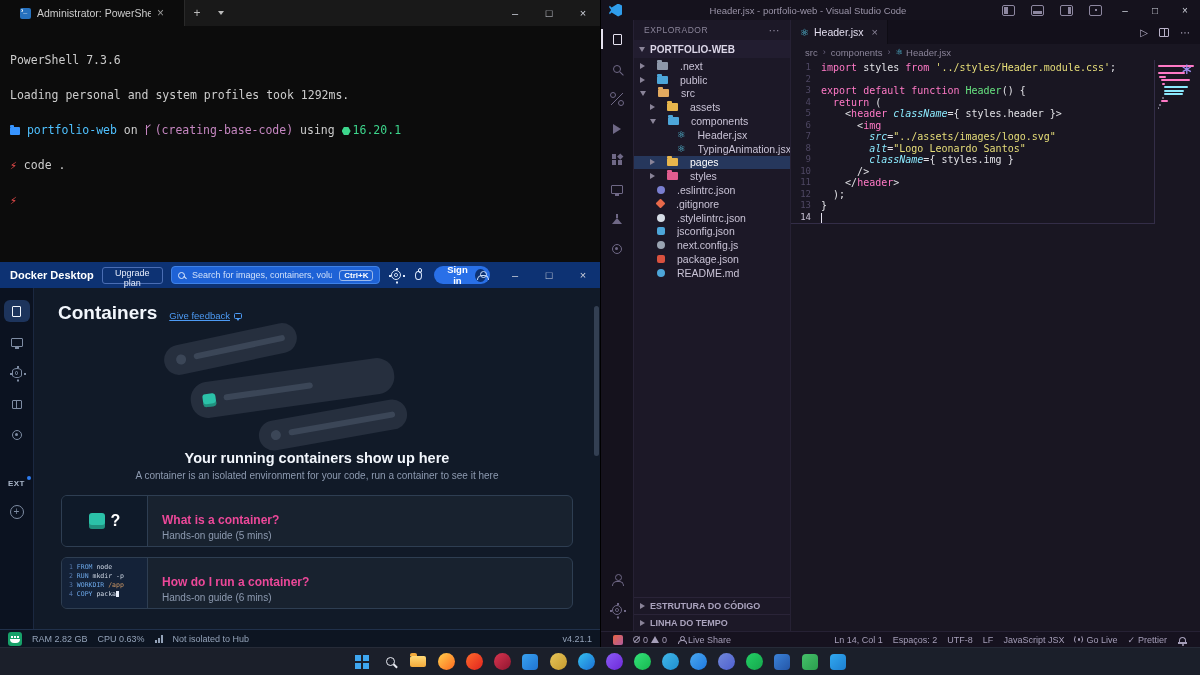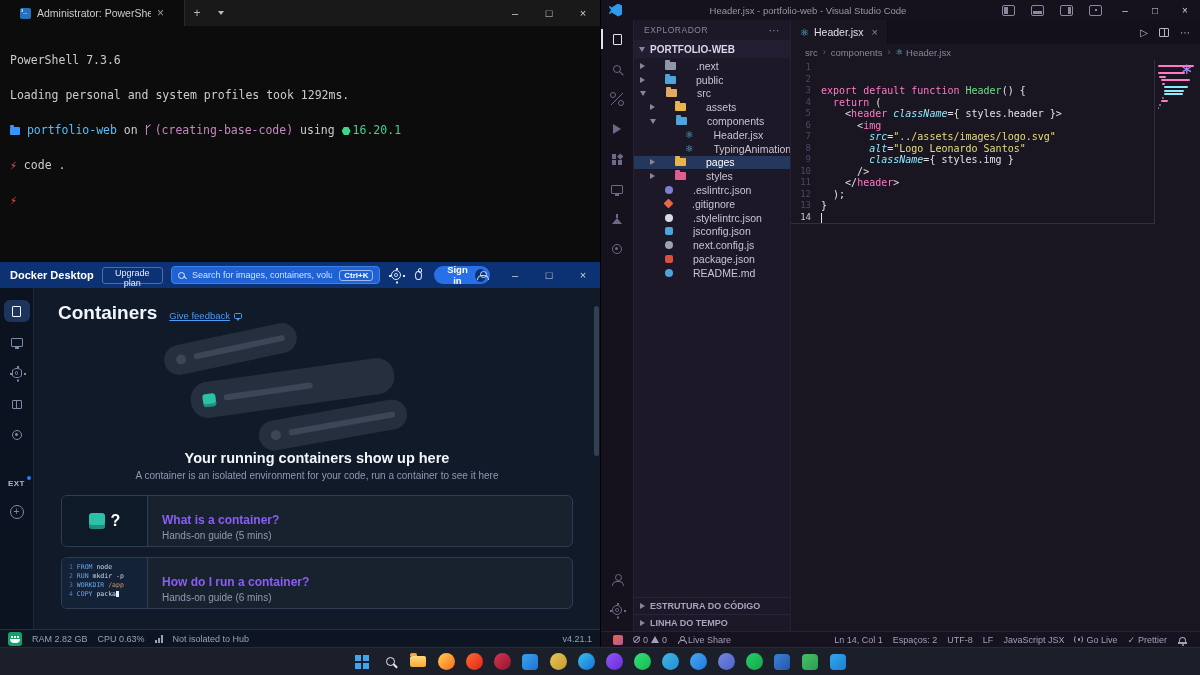--- a/index.html
+++ b/index.html
@@ -68,21 +68,21 @@
   .pill .dot{width:10px;height:10px;border-radius:50%;background:#3b4657;flex:none;}
   .pill .bar{height:6px;border-radius:3px;background:#3b4657;flex:1;}
   .pill .mini-cube{width:13px;height:13px;border-radius:3px;background:#2bc1a8;flex:none;box-shadow:inset 0 -3px 0 rgba(0,0,0,.25);}
   .dk-empty-title{text-align:center;font-size:14.5px;color:#f2f6fc;font-weight:bold;margin:10px 0 4px;}
   .dk-empty-sub{text-align:center;font-size:10px;color:#8d9ab0;margin:0 0 14px;}
   .dk-card{width:512px;margin:0 auto 10px;height:52px;background:#18222f;border:1px solid #2e3e52;border-radius:6px;display:flex;align-items:center;overflow:hidden;}
   .dk-card-left{width:86px;height:100%;background:#0f1a29;border-right:1px solid #2e3e52;display:flex;align-items:center;justify-content:center;gap:6px;flex:none;}
   .card-cube{width:16px;height:16px;border-radius:3px;background:#2bc1a8;box-shadow:inset 0 -4px 0 rgba(0,0,0,.25);}
   .card-q{color:#ffffff;font-size:16px;font-weight:bold;}
   .dk-card-text{padding-left:14px;}
-  .dk-card-text h3{font-size:12px;color:#8b5cf6;margin:12px 0 3px;font-weight:bold;}
+  .dk-card-text h3{font-size:12px;color:#ec4899;margin:12px 0 3px;font-weight:bold;}
   .dk-card-text p{font-size:10px;color:#8d9ab0;margin:0;}
   .mini-code{width:100%;height:100%;background:#142238;padding:5px 7px;font-family:"DejaVu Sans Mono",monospace;font-size:6.5px;line-height:9px;}
   .mc-num{color:#5577aa}.mc-kw{color:#6ca7e8}.mc-fg{color:#cdd6e4}.mc-org{color:#d19a66}
   .mc-cursor{display:inline-block;width:3px;height:6px;background:#e8eefc;vertical-align:-1px;}
   .dk-scrollbar{position:absolute;right:1px;top:12px;width:5px;height:310px;}
   .dk-scroll-thumb{width:5px;height:150px;background:#333f52;border-radius:3px;margin-top:6px;}
   .dk-statusbar{height:18px;background:#0d1522;border-top:1px solid #20304a;display:flex;align-items:center;gap:10px;padding:0 8px;font-size:9px;color:#93a2b8;flex:none;}
   .whale-tile{width:14px;height:14px;background:#17a express;background:#17a169;border-radius:3px;position:relative;flex:none;}
   .whale-tile::before{content:"";position:absolute;left:2px;bottom:3px;width:10px;height:4px;background:#fff;border-radius:0 0 5px 5px;}
   .whale-tile::after{content:"";position:absolute;left:3px;bottom:8px;width:2px;height:2px;background:#fff;box-shadow:3px 0 0 #fff,6px 0 0 #fff;}
@@ -135,21 +135,21 @@
   .ic-gear::after{content:"";position:absolute;width:2px;height:2px;background:currentColor;left:4px;top:-3.5px;
     box-shadow:0 13.5px 0 currentColor,-7px 7px 0 currentColor,7px 7px 0 currentColor;}
   .ic-bug{width:7px;height:9px;border:1.2px solid currentColor;border-radius:50% / 55%;position:relative;}
   .ic-bug::before{content:"";position:absolute;top:-3.5px;left:1.1px;width:2.6px;height:2.6px;border:1.2px solid currentColor;border-radius:50%;}
 
   .vsc-sidebar{width:157px;background:#1c1827;border-right:1px solid #262134;display:flex;flex-direction:column;flex:none;}
   .vsc-sb-header{height:20px;display:flex;align-items:center;justify-content:space-between;padding:0 10px;font-size:8.5px;color:#8a8499;letter-spacing:.5px;flex:none;}
   .sb-dots{font-size:11px;color:#8a8499;}
   .vsc-sb-section{height:18px;display:flex;align-items:center;gap:5px;padding:0 5px;font-size:10px;font-weight:bold;color:#dcd7e8;background:#221d30;flex:none;}
   .vsc-tree{flex:1;overflow:hidden;font-size:10.5px;color:#c9c3d6;padding-top:1px;}
-  .tree-row{height:13.8px;display:flex;align-items:center;gap:20px;}
+  .tree-row{height:13.8px;display:flex;align-items:center;gap:12px;}
   .tree-row.sel{background:#26375c;color:#ffffff;}
   .tree-label{white-space:nowrap;overflow:hidden;}
   .chev{flex:none;}
   .chev.r{width:0;height:0;border-top:3.5px solid transparent;border-bottom:3.5px solid transparent;border-left:5px solid #8a8499;}
   .chev.d{width:0;height:0;border-left:3.5px solid transparent;border-right:3.5px solid transparent;border-top:5px solid #8a8499;}
   .chev.none{width:5px;height:1px;}
   .fi-folder{width:11px;height:8px;border-radius:1px;position:relative;flex:none;}
   .fi-folder::before{content:"";position:absolute;top:-2px;left:0;width:5px;height:2px;border-radius:1px 1px 0 0;background:inherit;}
   .fi-react{font-size:9.5px;line-height:1;flex:none;}
   .fi-circle{width:8px;height:8px;border-radius:50%;flex:none;}
@@ -525,21 +525,21 @@
               <span>components</span>
             </span>
             <span class="crumb-sep">›</span>
             <span class="crumb">
               <span class="fi-react">⚛</span>
               <span>Header.jsx</span>
             </span>
           </div>
         <div class="vsc-code-area">
           <div class="vsc-code">
-              <div class="code-line"><span class="ln">1</span></div>
+              <div class="code-line"><span class="ln">1</span><span><span class="cs-kw">import</span><span class="cs-fg"> styles </span><span class="cs-kw">from</span><span class="cs-str"> '../styles/Header.module.css'</span><span class="cs-fg">;</span></span></div>
               <div class="code-line"><span class="ln">2</span><span></span></div>
               <div class="code-line"><span class="ln">3</span><span><span class="cs-kw">export default function </span><span class="cs-fn">Header</span><span class="cs-fg">() {</span></span></div>
               <div class="code-line"><span class="ln">4</span><span><span class="cs-fg">  </span><span class="cs-kw">return</span><span class="cs-fg"> (</span></span></div>
               <div class="code-line"><span class="ln">5</span><span><span class="cs-fg">    &lt;</span><span class="cs-tag">header</span><span class="cs-fg"> </span><span class="cs-attr">className</span><span class="cs-fg">={ styles.header }&gt;</span></span></div>
               <div class="code-line"><span class="ln">6</span><span><span class="cs-fg">      &lt;</span><span class="cs-tag">img</span></span></div>
               <div class="code-line"><span class="ln">7</span><span><span class="cs-fg">        </span><span class="cs-attr">src</span><span class="cs-fg">=</span><span class="cs-str">"../assets/images/logo.svg"</span></span></div>
               <div class="code-line"><span class="ln">8</span><span><span class="cs-fg">        </span><span class="cs-attr">alt</span><span class="cs-fg">=</span><span class="cs-str">"Logo Leonardo Santos"</span></span></div>
               <div class="code-line"><span class="ln">9</span><span><span class="cs-fg">        </span><span class="cs-attr">className</span><span class="cs-fg">={ styles.img }</span></span></div>
               <div class="code-line"><span class="ln">10</span><span><span class="cs-fg">      /&gt;</span></span></div>
               <div class="code-line"><span class="ln">11</span><span><span class="cs-fg">    &lt;/</span><span class="cs-tag">header</span><span class="cs-fg">&gt;</span></span></div>

